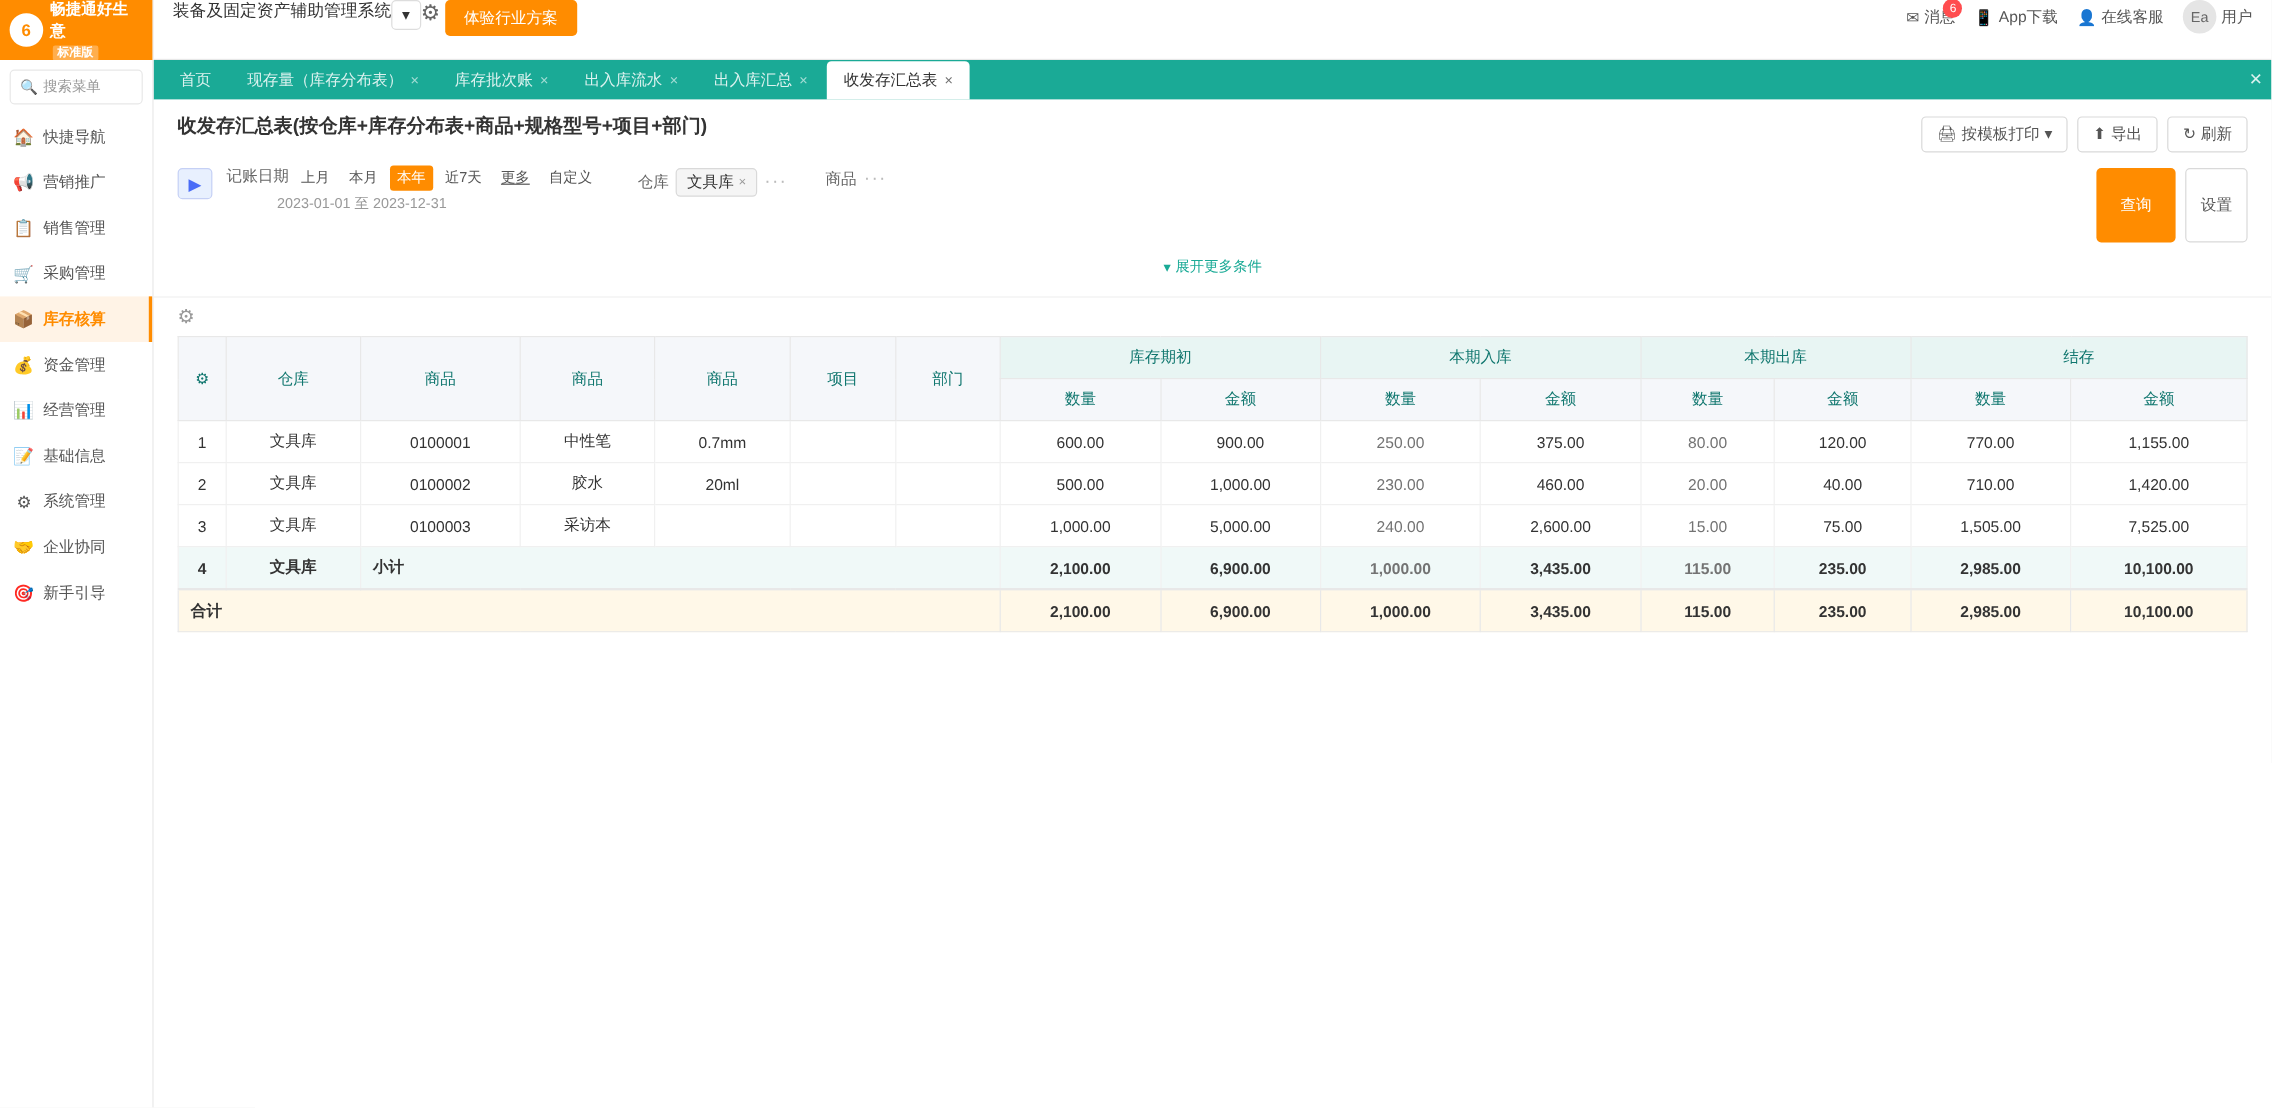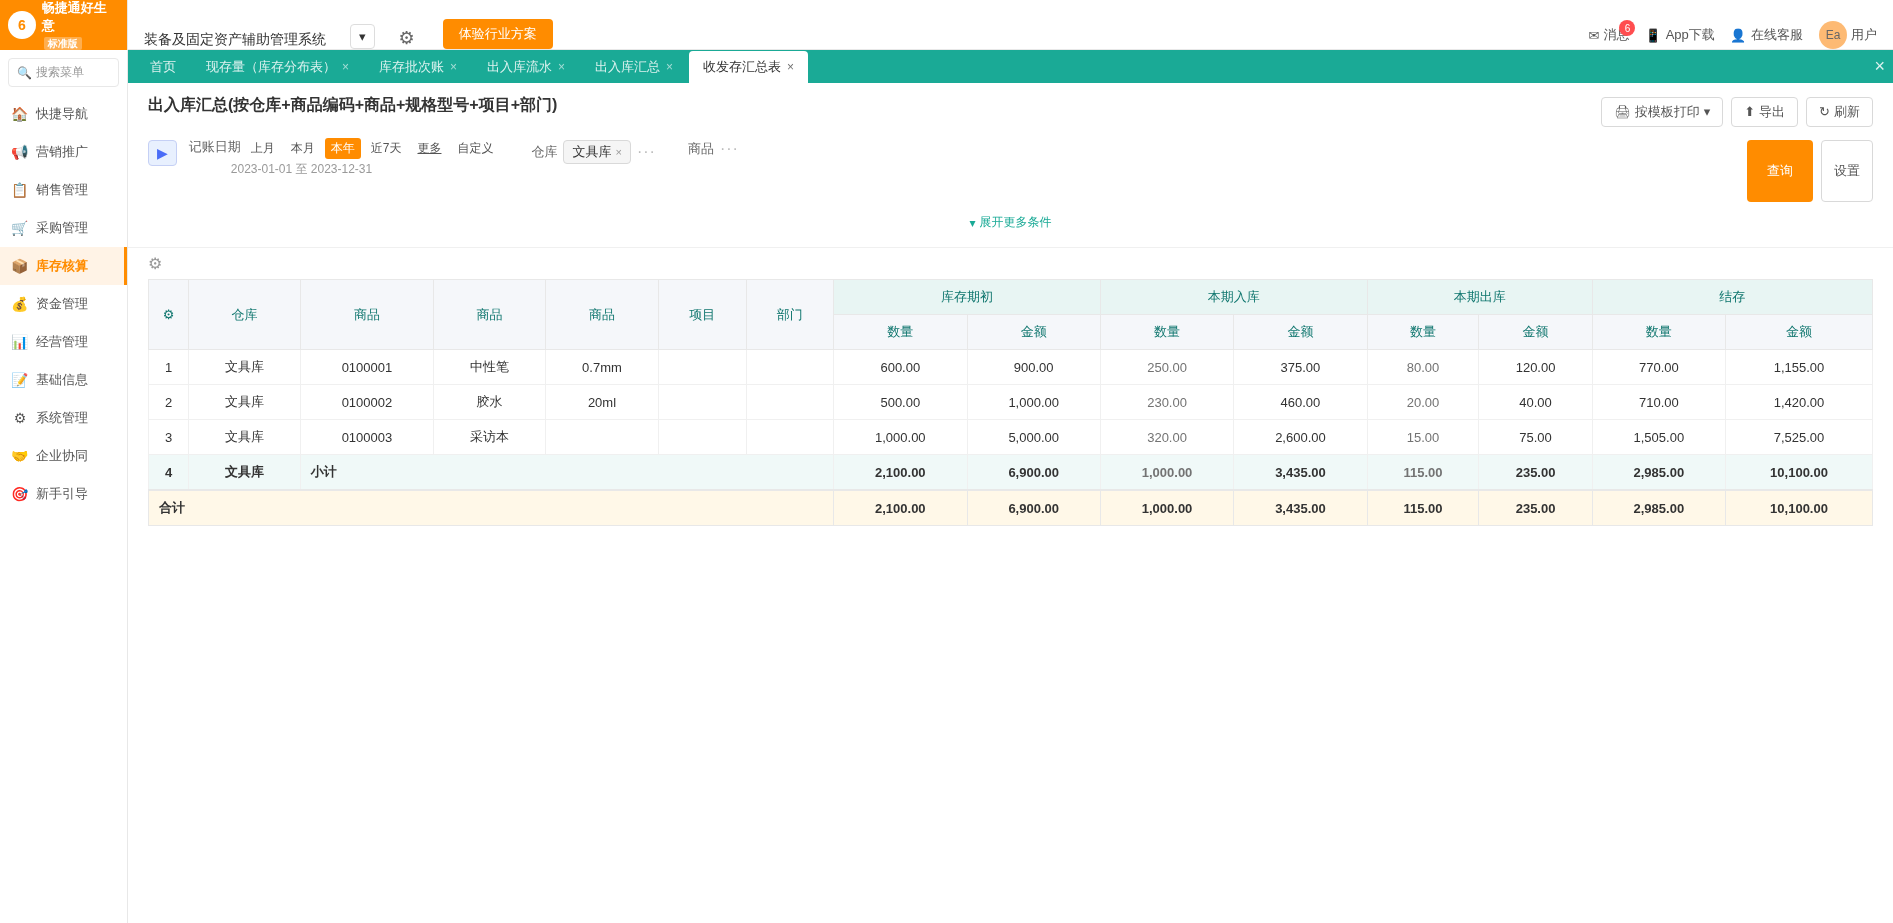--- a/index.html
+++ b/index.html
@@ -14,28 +14,28 @@
     .sidebar-search-btn { width: 100%; border: 1px solid #e8e8e8; background: #fff; border-radius: 4px; padding: 5px 8px; font-size: 12px; color: #999; display: flex; align-items: center; gap: 4px; cursor: pointer; }
     .sidebar-nav { flex: 1; overflow-y: auto; }
     .sidebar-item { display: flex; align-items: center; gap: 8px; padding: 10px 12px; cursor: pointer; color: #555; font-size: 13px; }
     .sidebar-item.active { background: #fff3e6; color: #ff8c00; font-weight: bold; border-right: 3px solid #ff8c00; }
     .sidebar-item-icon { width: 16px; height: 16px; display: flex; align-items: center; justify-content: center; font-size: 14px; }
 
     
     .main { flex: 1; display: flex; flex-direction: column; overflow: hidden; }
 
     
-    .topbar { background: #fff; height: 50px; display: flex; align-items: flex-end; padding: 0 16px; border-bottom: 1px solid #e8e8e8; gap: 24px; }
+    .topbar { background: #fff; height: 50px; display: flex; align-items: flex-start; padding: 0 16px; border-bottom: 1px solid #e8e8e8; gap: 0; }
     .topbar-dropdown { display: flex; align-items: center; gap: 4px; cursor: pointer; border: 1px solid #ddd; padding: 4px 8px; border-radius: 4px; font-size: 13px; }
     .topbar-settings { color: #666; cursor: pointer; font-size: 18px; }
     .topbar-trial-btn { background: #ff8c00; color: #fff; border: none; border-radius: 4px; padding: 6px 16px; font-size: 13px; cursor: pointer; margin-left: 4px; }
     .topbar-right { margin-left: auto; display: flex; align-items: center; gap: 16px; }
     .topbar-right-item { display: flex; align-items: center; gap: 4px; color: #555; font-size: 13px; cursor: pointer; position: relative; }
     .badge { background: #ff4d4f; color: #fff; border-radius: 50%; width: 16px; height: 16px; font-size: 10px; display: flex; align-items: center; justify-content: center; position: absolute; top: -6px; right: -6px; }
-    .user-avatar { width: 28px; height: 28px; background: #fdba74; border-radius: 50%; display: flex; align-items: center; justify-content: center; font-size: 12px; color: #666; }
+    .user-avatar { width: 28px; height: 28px; background: #e5e5e5; border-radius: 50%; display: flex; align-items: center; justify-content: center; font-size: 12px; color: #666; }
 
     
     .tabbar { background: #1aaa96; display: flex; align-items: center; padding: 0 8px; height: 33px; gap: 2px; }
     .tab { display: flex; align-items: center; gap: 6px; padding: 0 14px; height: 32px; border-radius: 4px 4px 0 0; cursor: pointer; font-size: 13px; color: rgba(255,255,255,0.85); }
     .tab.active { background: #fff; color: #333; }
     .tab-close { font-size: 12px; color: inherit; opacity: 0.7; cursor: pointer; }
     .tabbar-close-all { margin-left: auto; color: rgba(255,255,255,0.85); font-size: 18px; cursor: pointer; }
 
     
     .page-content { flex: 1; overflow-y: auto; background: #fff; padding: 0; }
@@ -180,21 +180,21 @@
     <div class="tab active">
       <span>收发存汇总表</span>
       <span class="tab-close">×</span>
     </div>
     <div class="tabbar-close-all">×</div>
   </div>
 
   <div class="page-content">
 
     <div style="display:flex;align-items:center;justify-content:space-between;padding:12px 20px 0;">
-      <h1 class="page-title">出入库汇总(按仓库+商品编码+商品+规格型号+项目+部门)</h1>
+      <h1 class="page-title">收发存汇总表(按仓库+库存分布表+商品+规格型号+项目+部门)</h1>
       <div style="display:flex;align-items:center;gap:8px;">
         <button class="page-action-btn">
           <span>🖨</span>
           <span>按模板打印</span>
           <span>▾</span>
         </button>
         <button class="page-action-btn">
           <span>⬆</span>
           <span>导出</span>
         </button>
@@ -318,21 +318,21 @@
             <tr>
     <td>3</td>
     <td>文具库</td>
     <td>0100003</td>
     <td>采访本</td>
     <td></td>
     <td></td>
     <td></td>
     <td>1,000.00</td>
     <td>5,000.00</td>
-    <td class="num-link">320.00</td>
+    <td class="num-link">240.00</td>
     <td>2,600.00</td>
     <td class="num-link">15.00</td>
     <td>75.00</td>
     <td>1,505.00</td>
     <td>7,525.00</td>
   </tr>
             <tr class="subtotal">
   <td><b>4</b></td>
   <td><b>文具库</b></td>
   <td colspan="5" style="text-align:left;"><b>小计</b></td>

